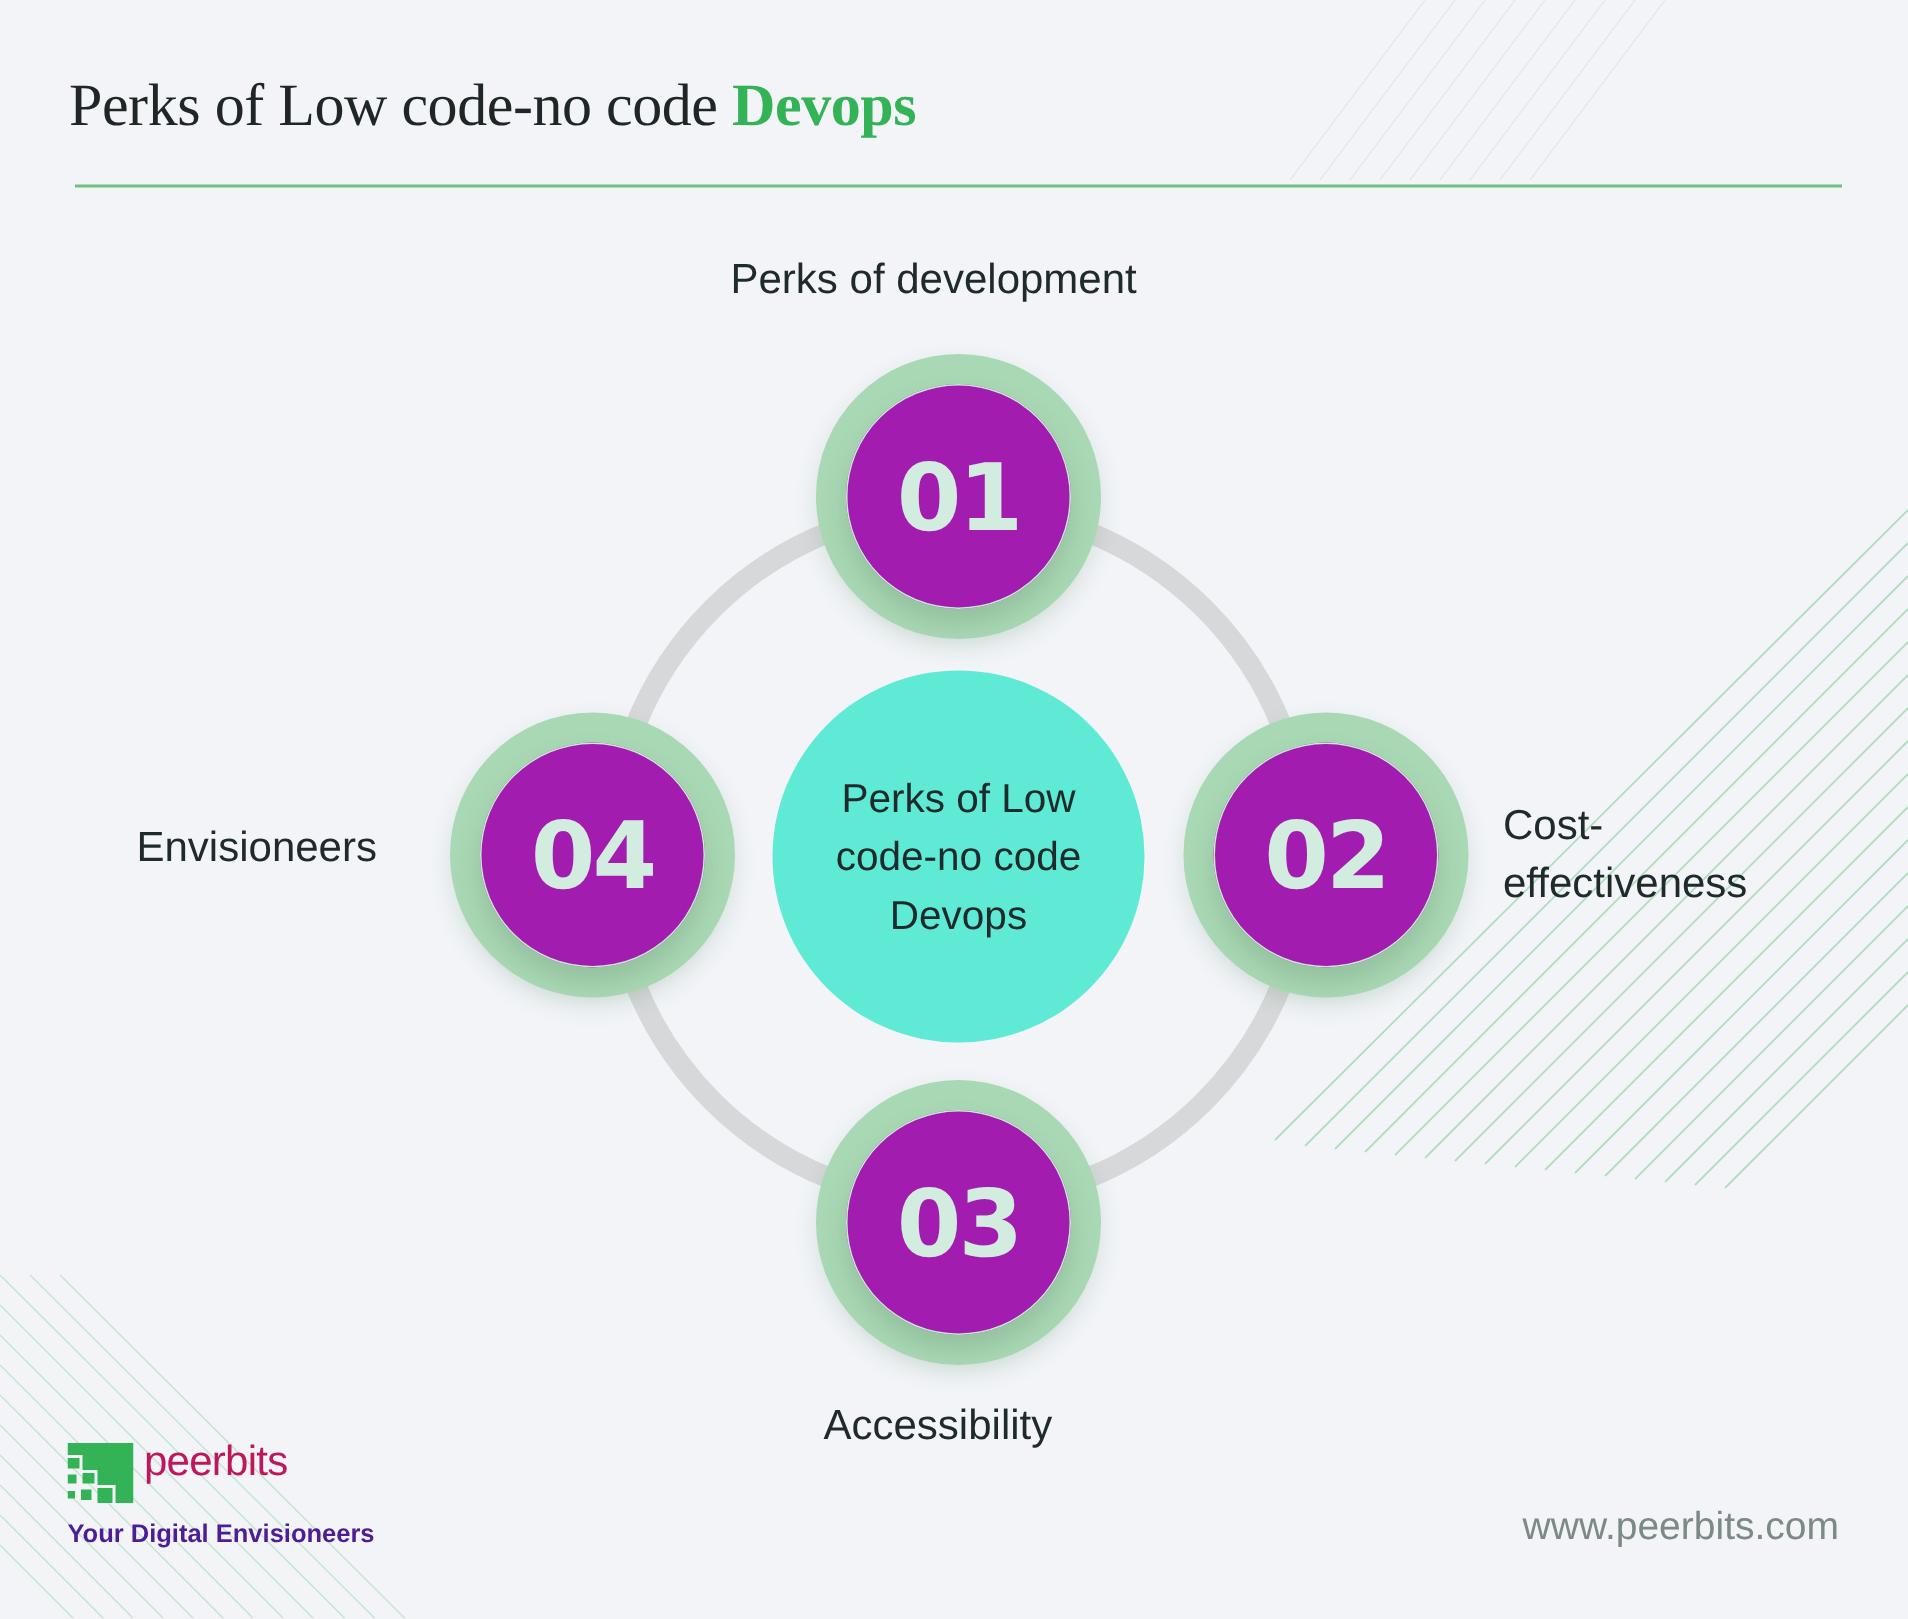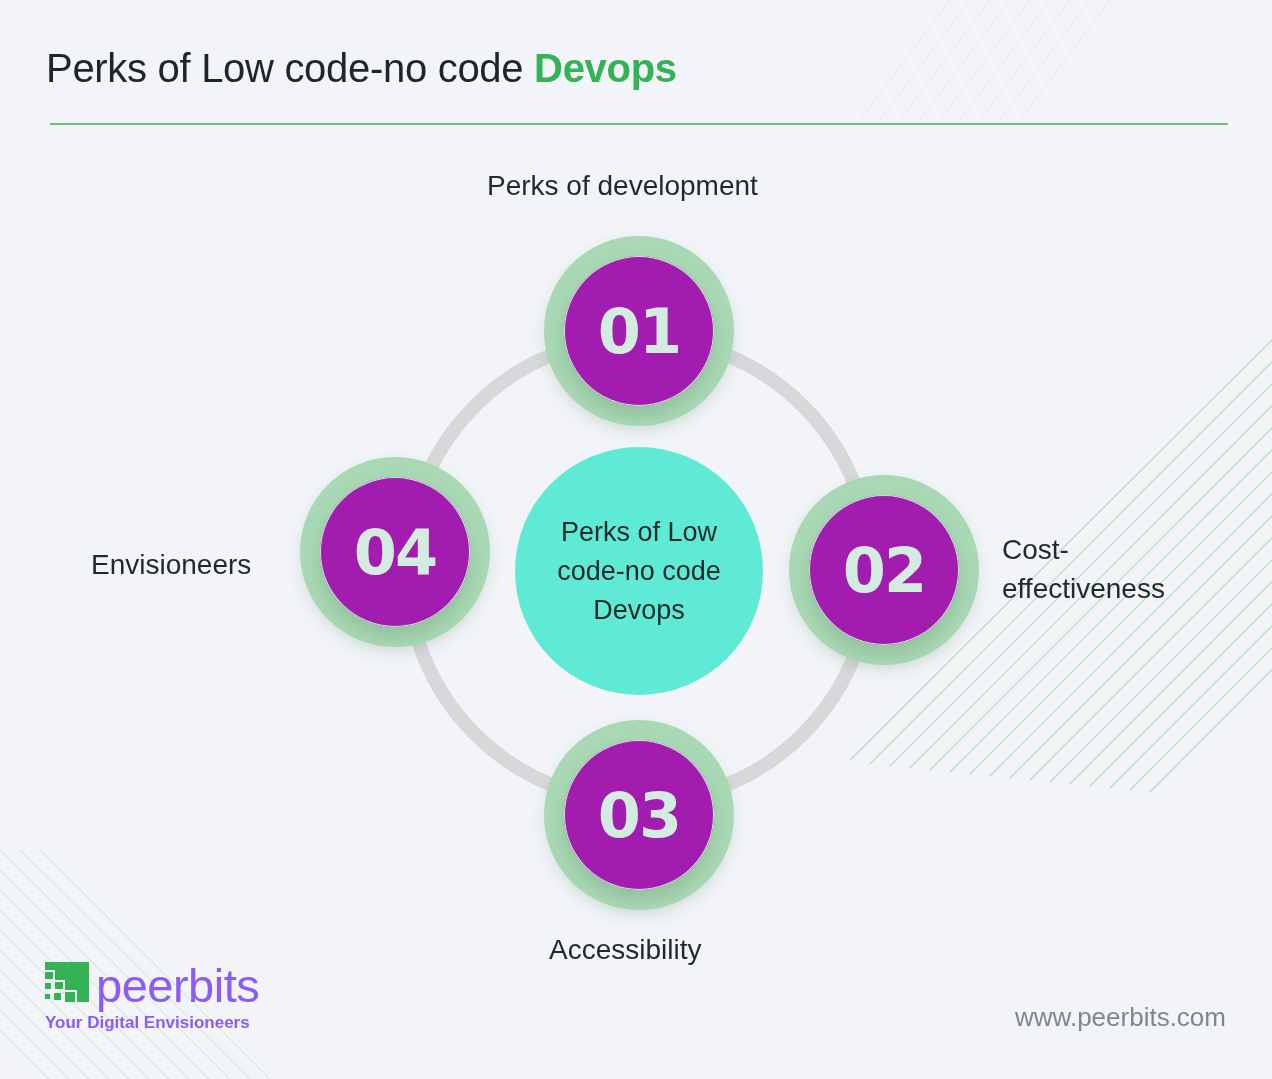--- a/index.html
+++ b/index.html
@@ -5,21 +5,21 @@
     html, body { margin:0; padding:0; }
     body {
       width:1272px; height:1079px; position:relative; overflow:hidden;
       background:#f2f4f8;
       font-family:"Liberation Sans", sans-serif;
       color:#1f2a2a;
     }
     .abs { position:absolute; }
     .title {
       left:46px; top:46px; font-size:40px; font-weight:400; color:#1f2626;
-      letter-spacing:-0.3px; white-space:nowrap;
+      letter-spacing:-0.3px; white-space:nowrap;font-family:Liberation Serif, serif;
     }
     .title .accent { color:#33b256; font-weight:700; }
     .rule { left:50px; top:123px; width:1178px; height:2px; background:#6cc27f; }
     .ring {
       left:400px; top:331px; width:478px; height:478px; border-radius:50%;
       border:14px solid #d7d8da; box-sizing:border-box;
     }
     .node {
       width:190px; height:190px; border-radius:50%;
       background:#a9d8b4;
@@ -35,22 +35,22 @@
       font-family:"DejaVu Sans", sans-serif; font-weight:700; font-size:62px;
       color:#d3ece0; letter-spacing:-2px;
     }
     .center {
       left:515px; top:447px; width:248px; height:248px; border-radius:50%;
       background:#5eead4; display:flex; align-items:center; justify-content:center;
       text-align:center; font-size:27px; line-height:39px; color:#1f2a2a;
     }
     .label { font-size:28px; color:#1f2a2a; white-space:nowrap; }
     .footer-url { right:46px; top:1002px; font-size:26px; color:#7b8a85; }
-    .logo-text { left:96px; top:958px; font-size:47px; color:#8b5cf6; letter-spacing:-0.5px; }
-    .tagline { left:45px; top:1013px; font-size:17px; font-weight:700; color:#8b5cf6; }
+    .logo-text { left:96px; top:958px; font-size:28px; color:#be185d; letter-spacing:-0.5px; }
+    .tagline { left:45px; top:1013px; font-size:17px; font-weight:700; color:#4c1d95; }
     .stripes { pointer-events:none; }
   </style>
 </head>
 <body>
 
 <svg class="abs stripes" style="left:0;top:0" width="1272" height="1079">
   <defs>
     <linearGradient id="g1" x1="0" y1="0" x2="1" y2="1">
       <stop offset="0" stop-color="#8fd39f" stop-opacity="0.7"></stop>
       <stop offset="1" stop-color="#8fd39f" stop-opacity="0"></stop>
@@ -126,21 +126,21 @@
   <div>effectiveness</div>
 </div>
 
 <div class="abs node" style="left:544px;top:720px;">
   <div class="inner">
     <span class="num">03</span>
   </div>
 </div>
 <div class="abs label" style="left:549px;top:934px;">Accessibility</div>
 
-<div class="abs node" style="left:300px;top:457px;">
+<div class="abs node" style="left:300px;top:475px;">
   <div class="inner">
     <span class="num">04</span>
   </div>
 </div>
 <div class="abs label" style="left:91px;top:549px;">Envisioneers</div>
 
 <div class="abs center">
   <div>
     <div>Perks of Low</div>
     <div>code-no code</div>

